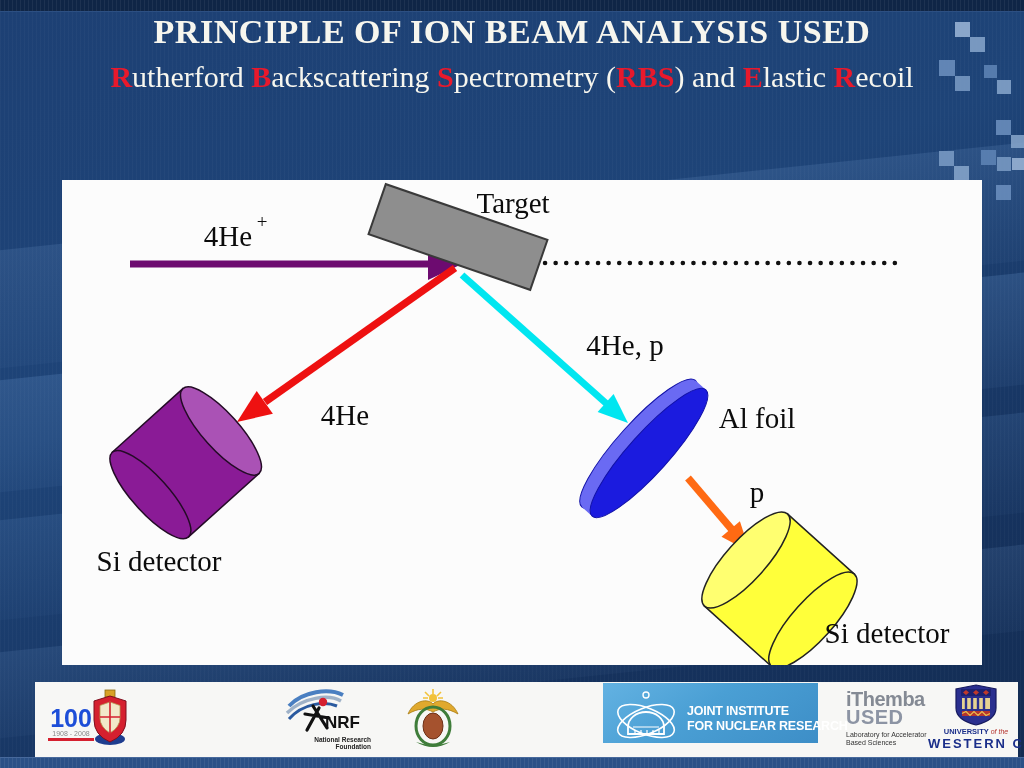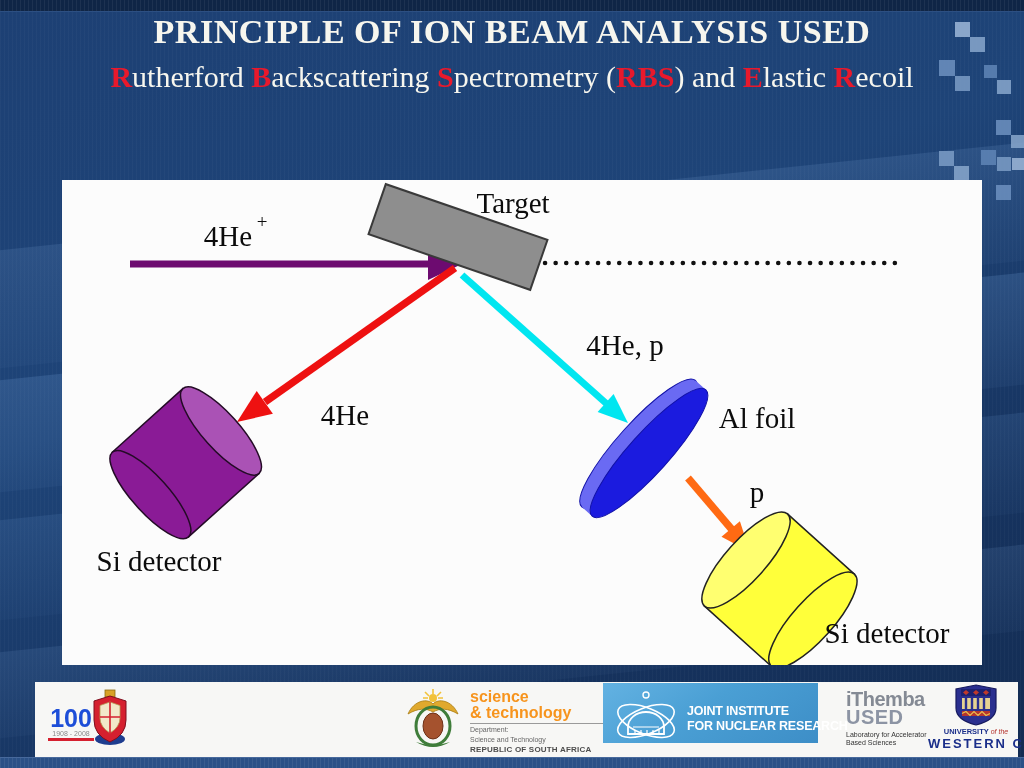--- a/index.html
+++ b/index.html
@@ -153,37 +153,44 @@
     <div class="up-100-years">1908 - 2008</div>
   </div>
   <svg class="logo up-crest" width="36" height="58" viewBox="0 0 36 58">
     <rect x="13" y="1" width="10" height="7" fill="#d8a127" stroke="#8a6a10" stroke-width="0.8"></rect>
     <ellipse cx="18" cy="50" rx="15" ry="6" fill="#1e3d8f"></ellipse>
     <path d="M18 7 L34 12 V31 Q34 46 18 53 Q2 46 2 31 V12 Z" fill="#d5202f" stroke="#7e0e1e" stroke-width="1"></path>
     <path d="M18 13 L28 16.5 V29 Q28 38 18 44 Q8 38 8 29 V16.5 Z" fill="#f2e7c9" stroke="#b49a54" stroke-width="0.8"></path>
     <path d="M18 13 V44 M8 28 H28" stroke="#d5202f" stroke-width="1.6"></path>
   </svg>
 
+  <div class="logo nrf">
+    <svg width="110" height="46" viewBox="0 0 110 46">
+      <path d="M4 18 C18 3 44 0 58 7" stroke="#4a7fc1" stroke-width="4" fill="none"></path>
+      <path d="M2 25 C18 9 44 6 56 13" stroke="#9fb2c8" stroke-width="3.5" fill="none"></path>
+      <path d="M4 31 C18 15 40 13 52 18" stroke="#2a5a9f" stroke-width="3" fill="none"></path>
+      <path d="M22 42 L34 20 M42 40 L28 18 M20 26 L44 30" stroke="#111" stroke-width="3.2" stroke-linecap="round" fill="none"></path>
+      <circle cx="38" cy="14" r="4.2" fill="#d5202f"></circle>
+      <text x="40" y="40" font-size="17" font-weight="bold" fill="#111" font-family="Liberation Sans, sans-serif">NRF</text>
+    </svg>
+    <div class="nrf-sub">
+      <div>National Research</div>
+      <div>Foundation</div>
+    </div>
+  </div>
 
   <div class="logo dst">
     <svg class="dst-arms" width="58" height="64" viewBox="0 0 58 64">
       <circle cx="29" cy="10" r="4" fill="#f2c23a"></circle>
       <path d="M29 1 V6 M21 4 L25 8 M37 4 L33 8 M19 10 H24 M39 10 H34" stroke="#f2c23a" stroke-width="1.6"></path>
       <path d="M4 26 C10 12 24 10 29 16 C34 10 48 12 54 26 C44 20 36 20 29 24 C22 20 14 20 4 26 Z" fill="#e0a92e" stroke="#a87c14" stroke-width="0.8"></path>
       <ellipse cx="29" cy="38" rx="17" ry="19" fill="none" stroke="#3f7d3a" stroke-width="3"></ellipse>
       <ellipse cx="29" cy="38" rx="10" ry="13" fill="#a5522e" stroke="#6e3016" stroke-width="1"></ellipse>
       <path d="M12 54 Q29 64 46 54 Q29 60 12 54 Z" fill="#3f7d3a"></path>
     </svg>
-    <div class="dst-text">
-      <div class="dst-l1">science</div>
-      <div class="dst-l2">&amp; technology</div>
-      <div class="dst-dep">Department:</div>
-      <div class="dst-dep">Science and Technology</div>
-      <div class="dst-country">REPUBLIC OF SOUTH AFRICA</div>
-    </div>
   </div>
 
   <div class="logo jinr">
     <svg width="66" height="62" viewBox="0 0 66 62" style="position:absolute;left:10px;top:6px;">
       <ellipse cx="33" cy="32" rx="30" ry="13" fill="none" stroke="#fff" stroke-width="1.6" transform="rotate(-22 33 32)"></ellipse>
       <ellipse cx="33" cy="32" rx="30" ry="13" fill="none" stroke="#fff" stroke-width="1.6" transform="rotate(22 33 32)"></ellipse>
       <circle cx="33" cy="6" r="3" fill="none" stroke="#fff" stroke-width="1.4"></circle>
       <path d="M15 38 a18 15 0 0 1 36 0 v7 h-36 Z" fill="none" stroke="#fff" stroke-width="1.8"></path>
       <path d="M20 38 h26 M22 41 v4 M28 41 v4 M34 41 v4 M40 41 v4 M46 41 v4" stroke="#fff" stroke-width="1.2"></path>
     </svg>

